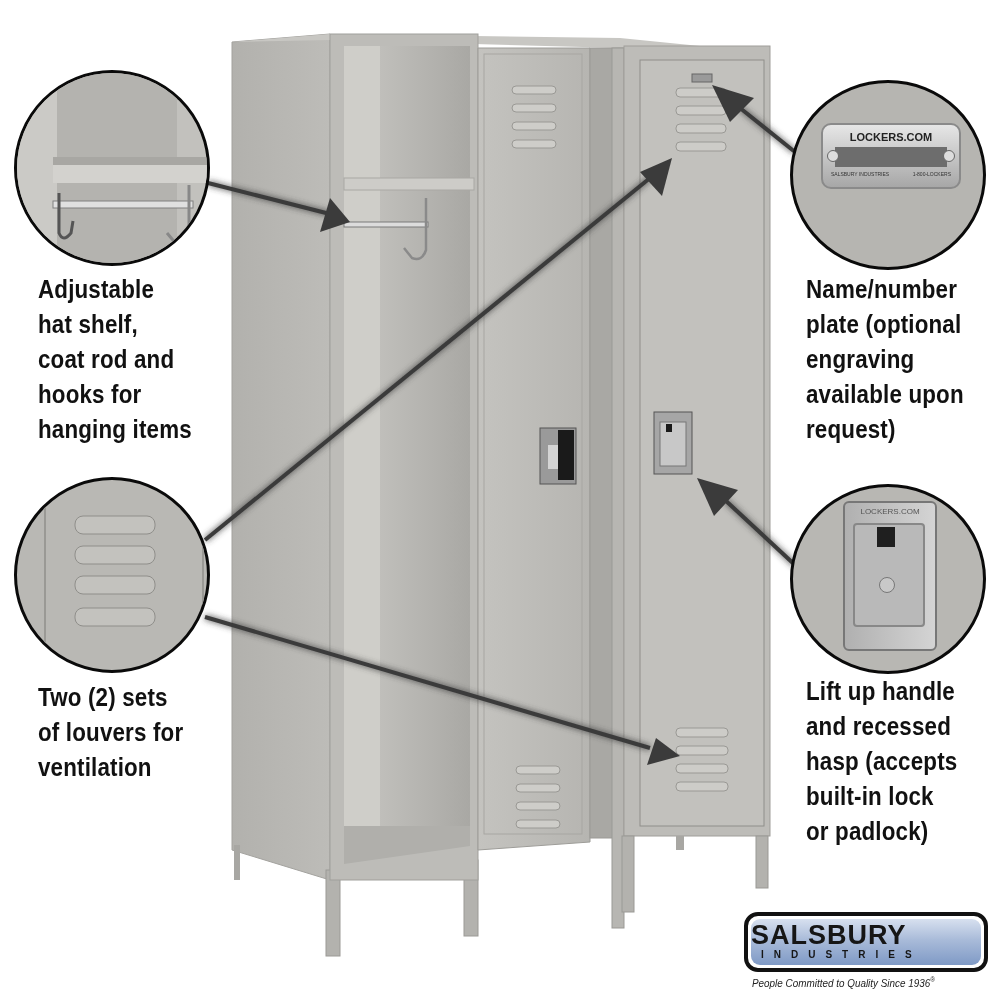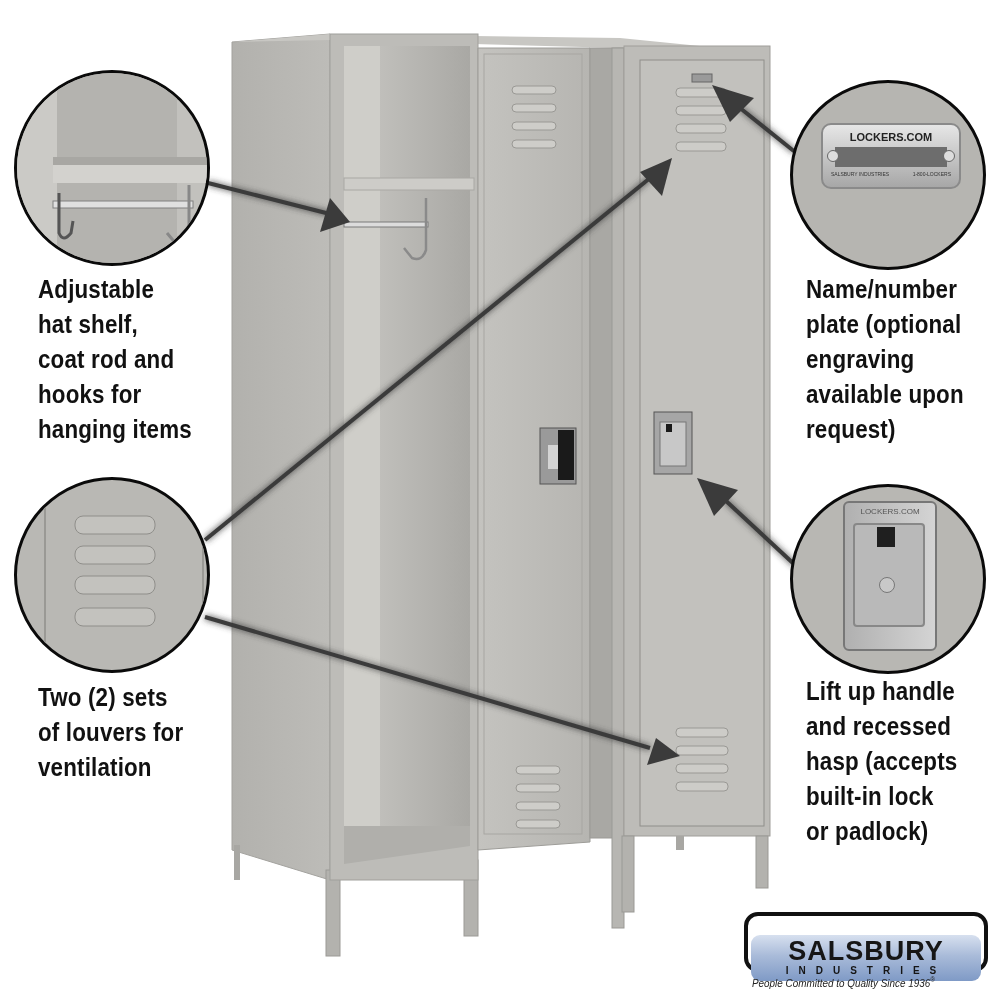--- a/index.html
+++ b/index.html
@@ -27,29 +27,29 @@
       box-sizing: border-box;
     }
     .logo {
       position: absolute; left: 744px; top: 912px; width: 244px; height: 60px;
       border: 4px solid #111; border-radius: 14px; box-sizing: border-box;
       background: #fff; padding: 3px;
     }
     .logo-inner {
       width: 100%; height: 100%; border-radius: 9px;
       background: linear-gradient(#d7e0ef 0%, #a9bbd9 45%, #7f9ac6 100%);
-      text-align: center; box-sizing: border-box; margin-top: 16px;
+      box-sizing: border-box;
     }
     .logo-main {
       font-family: "Liberation Sans", sans-serif; font-weight: bold; font-size: 27px;
       line-height: 28px; color: #161616; letter-spacing: 1px; padding-top: 2px;
     }
     .logo-sub {
       font-family: "Liberation Sans", sans-serif; font-weight: bold; font-size: 10px;
-      line-height: 11px; color: #161616; letter-spacing: 10px; 
+      line-height: 11px; color: #161616; letter-spacing: 10px; padding-left: 10px;
     }
     .tagline {
       position: absolute; left: 752px; top: 976px; width: 240px;
       font-family: "Liberation Sans", sans-serif; font-style: italic; font-size: 11px;
       color: #222; white-space: nowrap; transform: scaleX(0.9); transform-origin: left top;
     }
     .tagline sup { font-size: 7px; }
     .plate-text { font-family: "Liberation Sans", sans-serif; }
   </style>
 </head>

